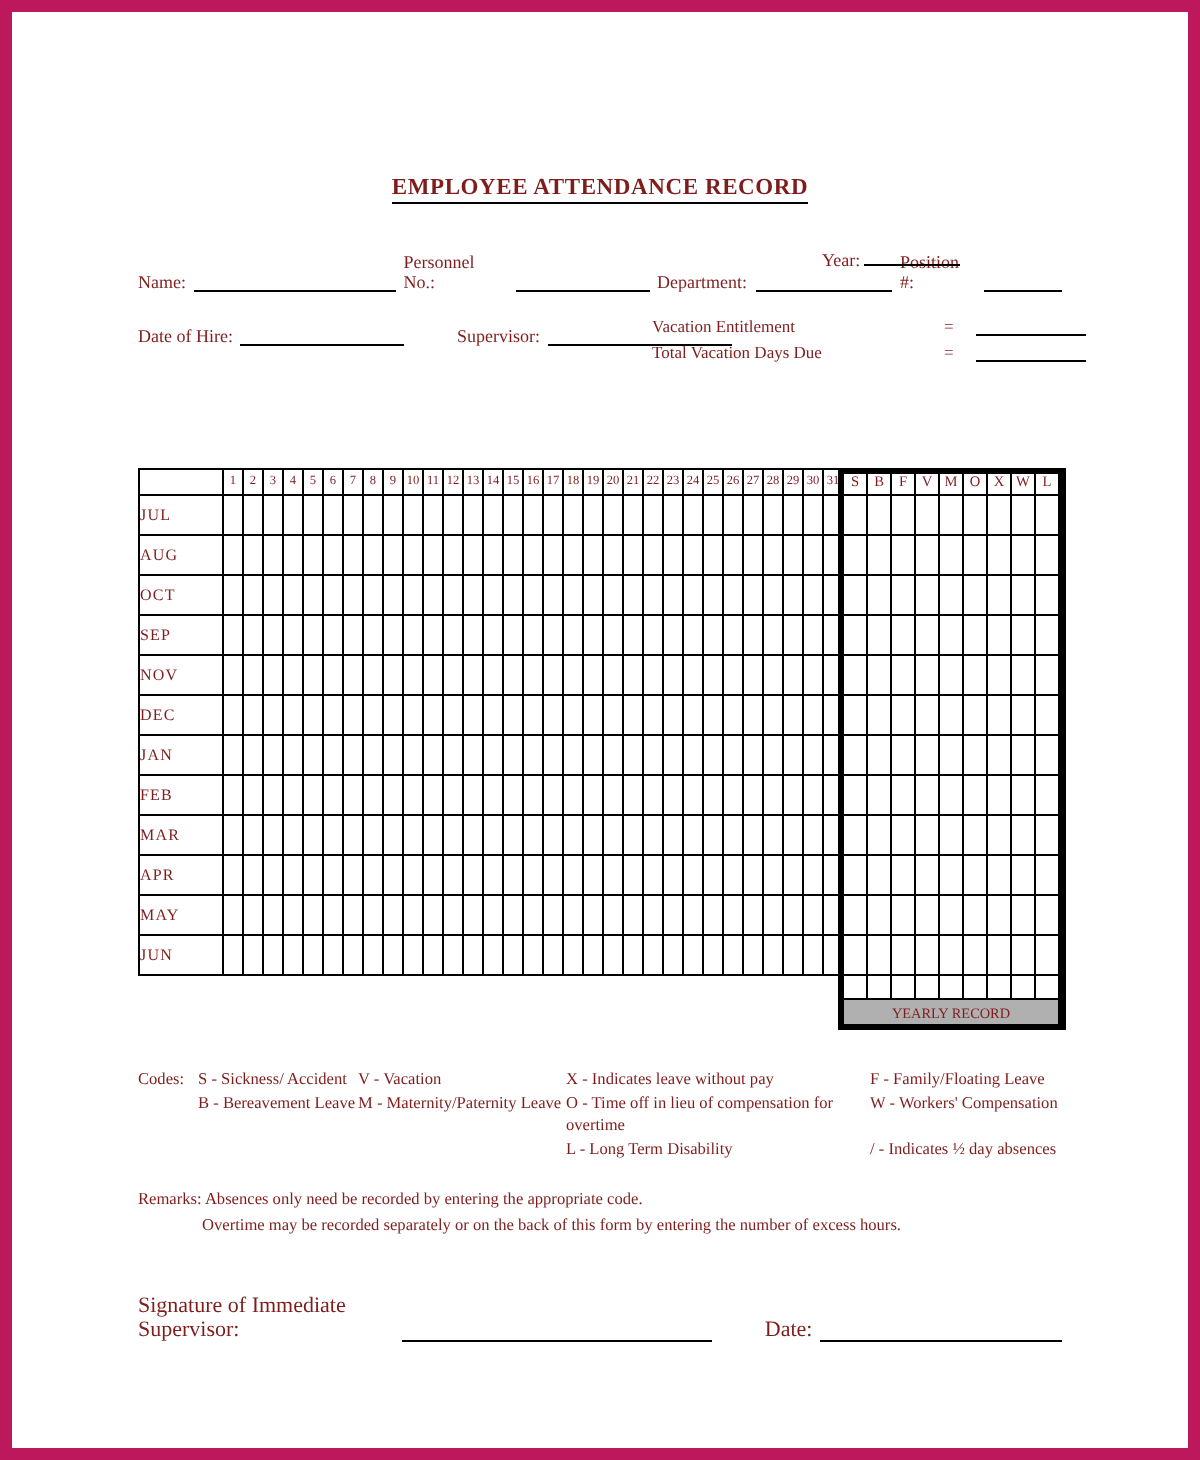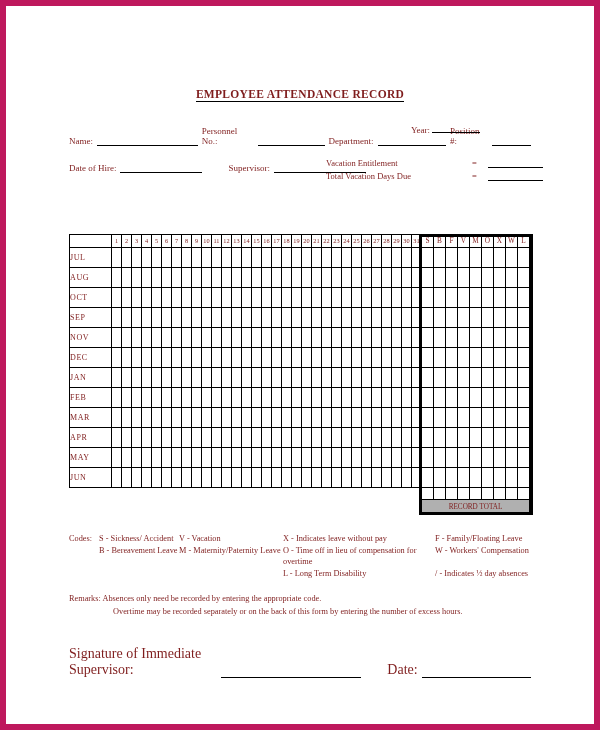--- a/index.html
+++ b/index.html
@@ -39,23 +39,23 @@
   .gray{background:#b0b0b0;border:1px solid #000;}
   .sumtitle{font-size:7.2px;text-align:center;vertical-align:middle;letter-spacing:.2px;}
   .yearly{font-size:7.2px;text-align:center;}
   .sum-outline{position:absolute;top:0;bottom:0;left:350px;width:114px;
     border:3px solid #000;box-sizing:border-box;pointer-events:none;}
   
   .codes{margin-top:14px;display:grid;grid-template-columns:30px 80px 104px 152px 1fr;
     font-size:8.3px;line-height:1.4;}
   
   .remarks{margin-top:14px;font-size:8.3px;line-height:1.5;}
-  .remarks-line2{margin-left:44px;}
+  .remarks-line2{margin-left:32px;}
   
-  .sig-row{margin-top:28px;display:flex;align-items:flex-end;font-size:14px;gap:4px;}
+  .sig-row{margin-top:28px;display:flex;align-items:flex-end;font-size:11px;gap:4px;}
 </style>
 </head>
 <body>
 
 <div class="page">
   <div class="content">
 
     <div class="title-row">
       <span class="form-title">EMPLOYEE ATTENDANCE RECORD</span>
       <span class="year-wrap">
@@ -708,21 +708,21 @@
               <td class="c"></td>
               <td class="c"></td>
               <td class="c"></td>
               <td class="c"></td>
               <td class="c"></td>
               <td class="c"></td>
               <td class="c"></td>
             </tr>
             <tr style="height: 15px;">
               <td colspan="32" class="nob"></td>
-              <td colspan="9" class="gray yearly">RECORD TOTAL</td>
+              <td colspan="9" class="gray yearly">YEARLY RECORD</td>
             </tr>
           </tbody>
         </table>
       <div class="sum-outline"></div>
     </div>
 
     <div class="codes">
       <div style="grid-row:1;grid-column:1">Codes:</div>
       <div style="grid-row:1;grid-column:2">S -  Sickness/ Accident</div>
       <div style="grid-row:2;grid-column:2">B -  Bereavement Leave</div>

